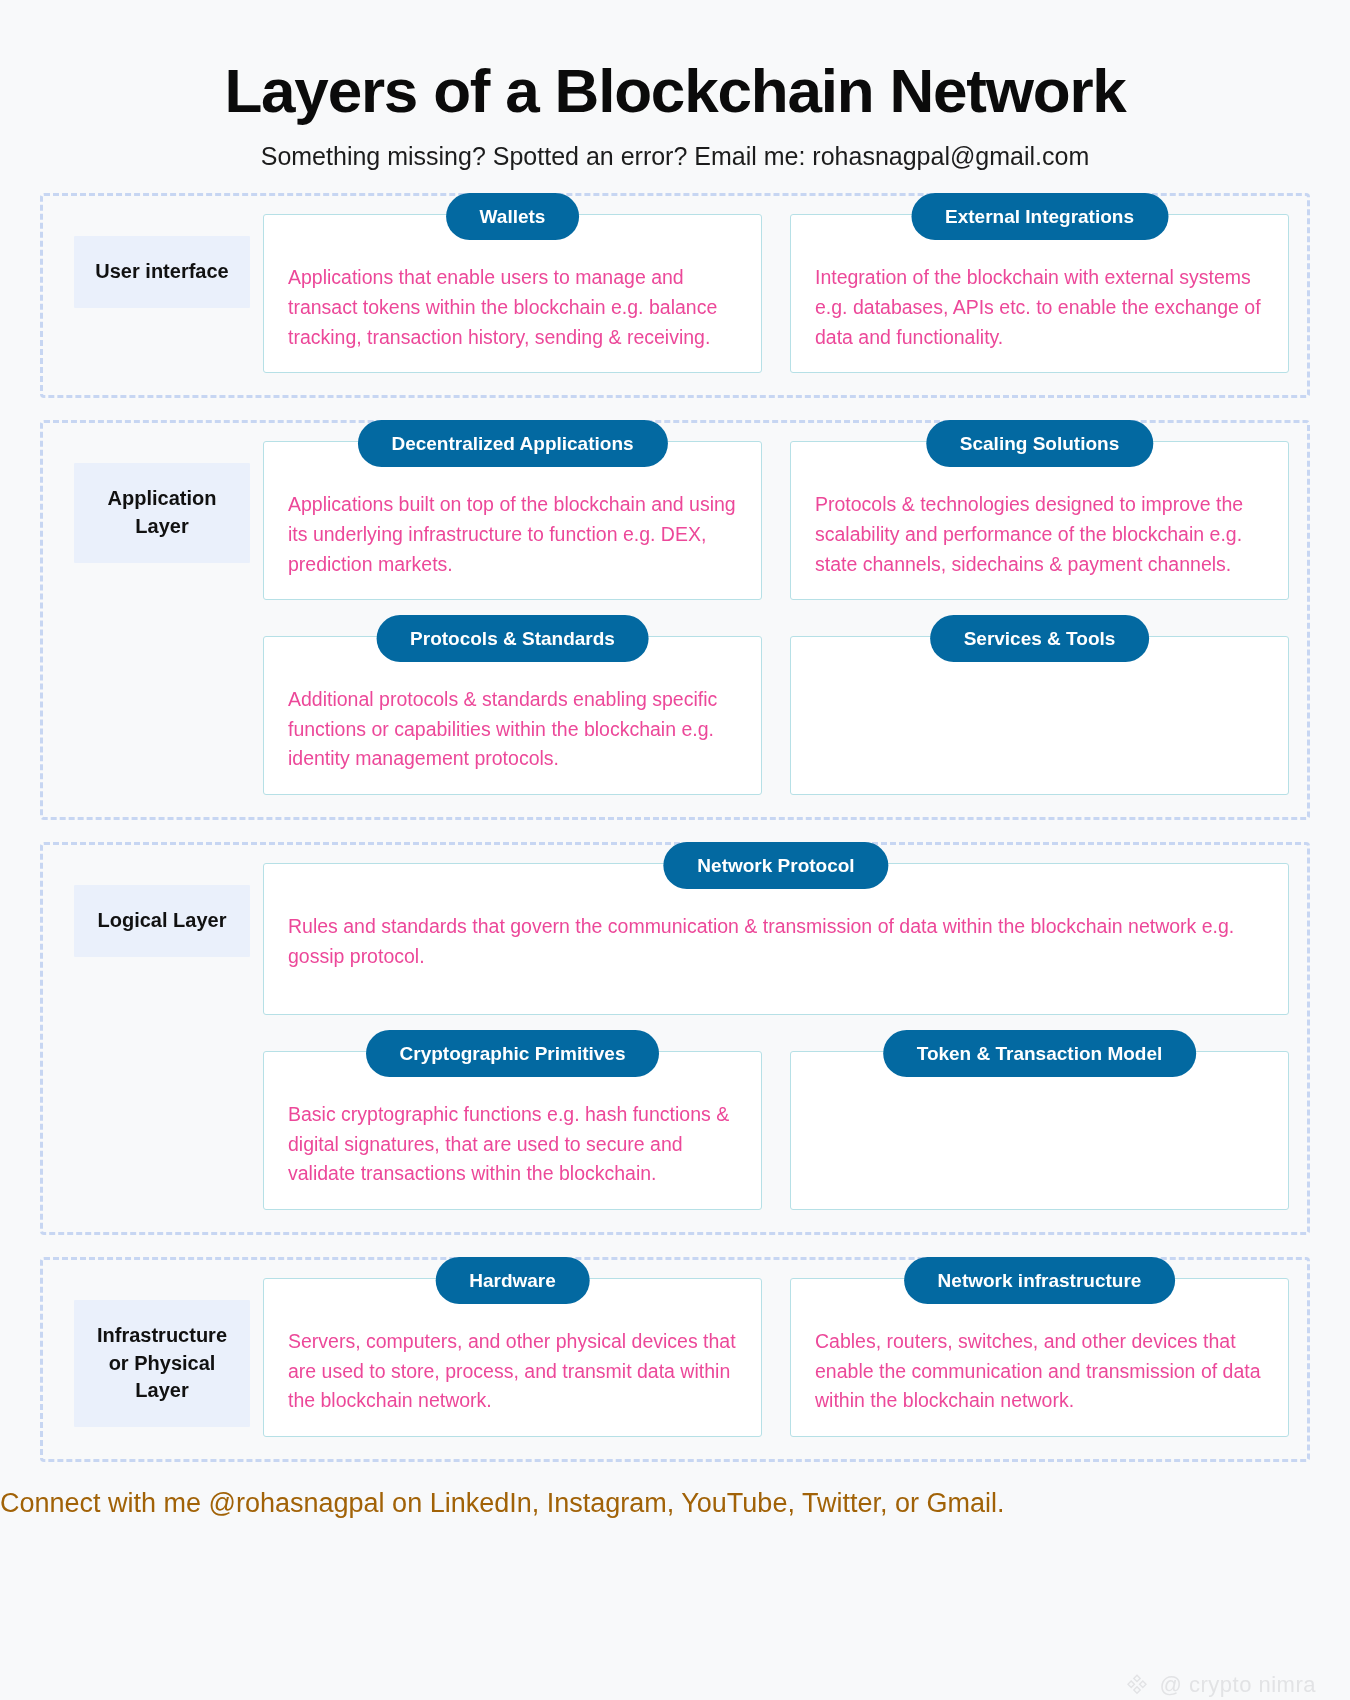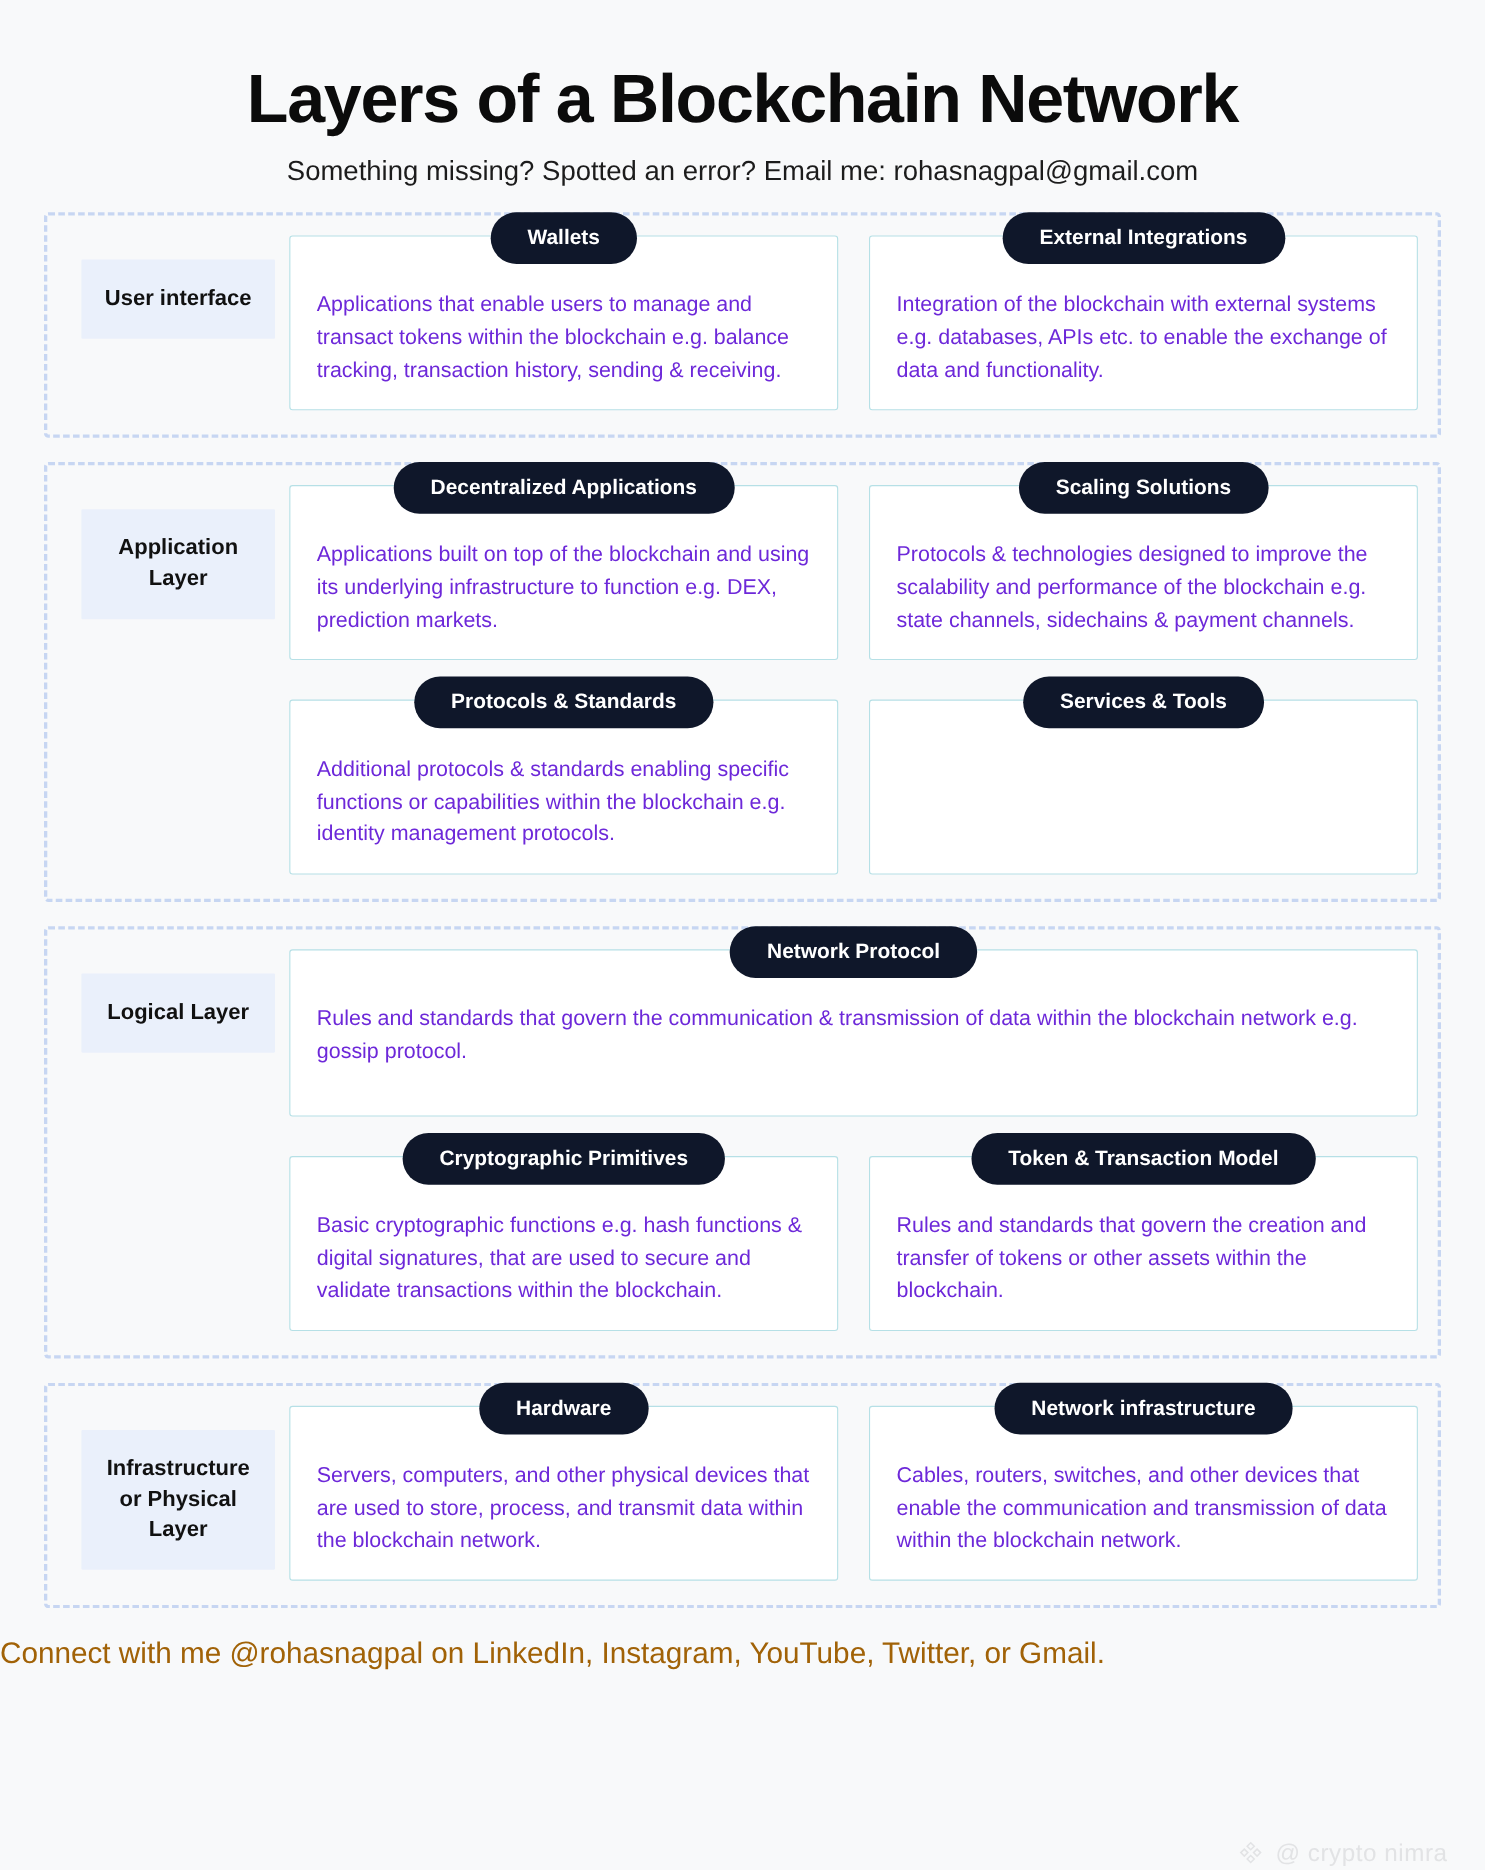--- a/index.html
+++ b/index.html
@@ -99,35 +99,35 @@
     border-radius: 3px;
     min-height: 152px;
     padding: 48px 24px 20px 24px;
   }
 
   .card-badge {
     position: absolute;
     top: -22px;
     left: 50%;
     transform: translateX(-50%);
-    background: #0f172a;
+    background: #0369a1;
     color: #ffffff;
     font-size: 19px;
     font-weight: 700;
     line-height: 1;
     padding: 14px 34px;
     border-radius: 30px;
     white-space: nowrap;
     text-align: center;
   }
 
   .card-text {
     font-size: 19.5px;
     line-height: 1.52;
-    color: #6d28d9;
+    color: #ec4899;
   }
 
   
   .footer {
     text-align: left;
     font-size: 27px;
     color: #a16207;
     padding-top: 4px;
   }
 
@@ -210,21 +210,20 @@
               <div class="card-text">Rules and standards that govern the communication &amp; transmission of data within the blockchain network e.g. gossip protocol.</div>
             </div>
           </div>
           <div class="card-row">
             <div class="card">
               <div class="card-badge">Cryptographic Primitives</div>
               <div class="card-text">Basic cryptographic functions e.g. hash functions &amp; digital signatures, that are used to secure and validate transactions within the blockchain.</div>
             </div>
             <div class="card">
               <div class="card-badge">Token &amp; Transaction Model</div>
-              <div class="card-text">Rules and standards that govern the creation and transfer of tokens or other assets within the blockchain.</div>
             </div>
           </div>
         </div>
       </div>
       <div class="layer-group">
         <div class="layer-label-col">
           <div class="layer-label">Infrastructure or Physical Layer</div>
         </div>
         <div class="cards-col">
           <div class="card-row">

